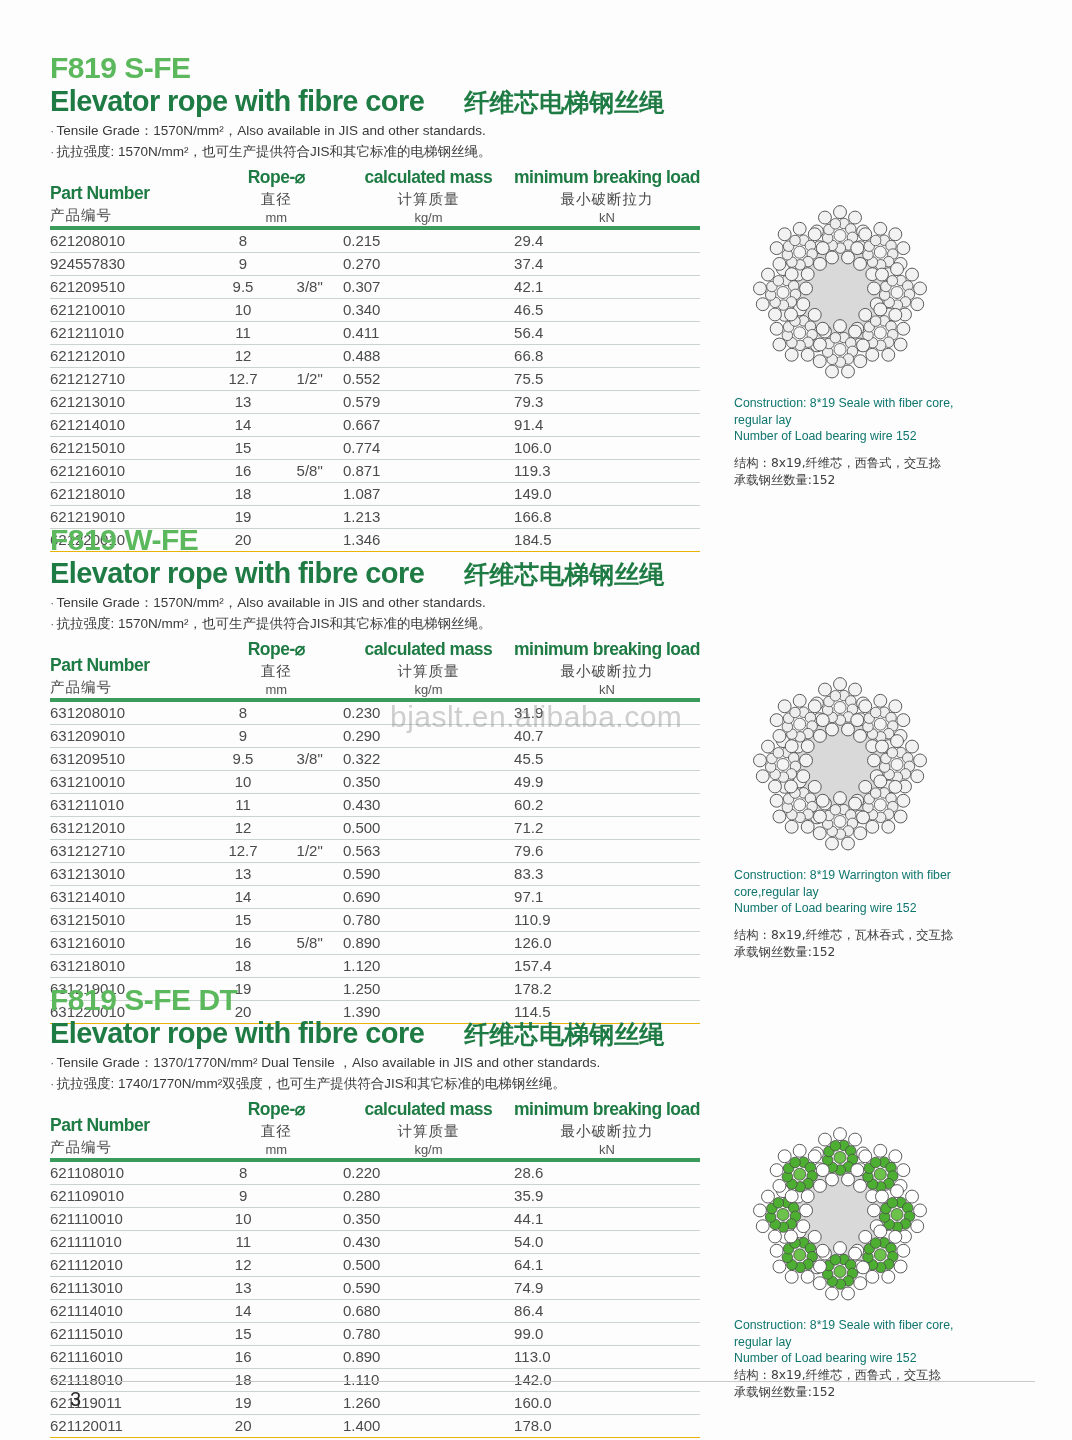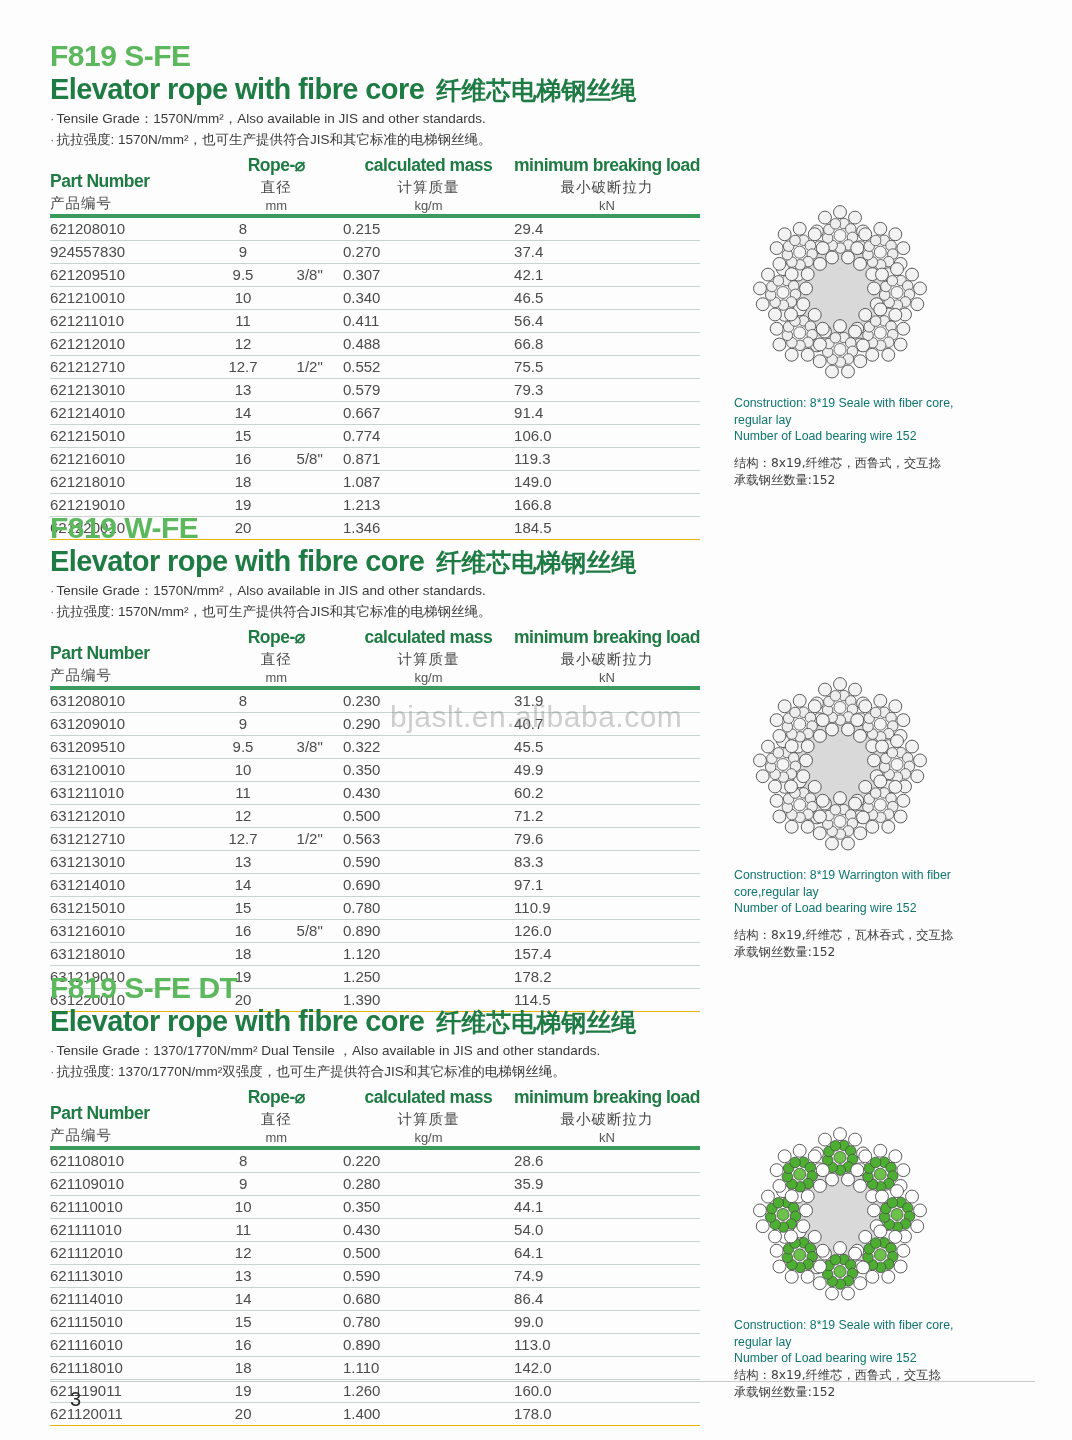--- a/index.html
+++ b/index.html
@@ -17,21 +17,21 @@
     background: #fdfdfd;
     padding: 0;
   }
 
   
   .section { position: relative; }
   .sec1 { position: absolute; left: 0;   top: 40px;   width: 1072px; }
   .sec2 { position: absolute; left: 0;   top: 512px;  width: 1072px; }
   .sec3 { position: absolute; left: 0;   top: 972px;  width: 1072px; }
 
-  .left-col { position: absolute; left: 50px; top: 0; width: 650px; }
+  .left-col { position: absolute; left: 50px; top: 12px; width: 650px; }
   .right-col { position: absolute; left: 720px; top: 0; width: 340px; }
 
   
   .title-code {
     font-size: 30px;
     font-weight: bold;
     color: #5cb85c;
     letter-spacing: -0.5px;
     line-height: 1.08;
     font-family: "Liberation Sans", sans-serif;
@@ -49,20 +49,21 @@
     letter-spacing: -0.6px;
     white-space: nowrap;
   }
   .title-cn {
     font-size: 25px;
     font-weight: bold;
     color: #1e7b44;
     font-family: "DejaVu Sans", sans-serif;
     letter-spacing: 0px;
     white-space: nowrap;
+    margin-left: 28px;
   }
   .bullets { margin-top: 2px; }
   .bullet {
     font-size: 13.5px;
     color: #3a3a3a;
     line-height: 1.55;
     white-space: nowrap;
   }
   .bullet .dot { color: #666; margin-right: 2px; }
 
@@ -794,21 +795,21 @@
     </div>
   <div class="sec3 section">
       <div class="left-col">
         <div class="title-code">F819 S-FE DT</div>
         <div class="title-en-wrap">
           <div class="title-en">Elevator rope with fibre core</div>
           <div class="title-cn">纤维芯电梯钢丝绳</div>
         </div>
         <div class="bullets">
           <div class="bullet"><span class="dot">·</span><span>Tensile Grade：1370/1770N/mm² Dual Tensile ，Also available in JIS and other standards.</span></div>
-          <div class="bullet cn"><span class="dot">·</span><span>抗拉强度: 1370/1770N/mm²双强度，也可生产提供符合JIS和其它标准的电梯钢丝绳。</span></div>
+          <div class="bullet cn"><span class="dot">·</span><span>抗拉强度: 1740/1770N/mm²双强度，也可生产提供符合JIS和其它标准的电梯钢丝绳。</span></div>
         </div>
         <table class="spec">
           <thead>
             <tr>
               <th class="h-part">
                 <span class="th-en">Part Number</span>
                 <span class="th-cn">产品编号</span>
               </th>
               <th class="h-dia" colspan="2">
                 <span class="th-en">Rope-⌀</span>

